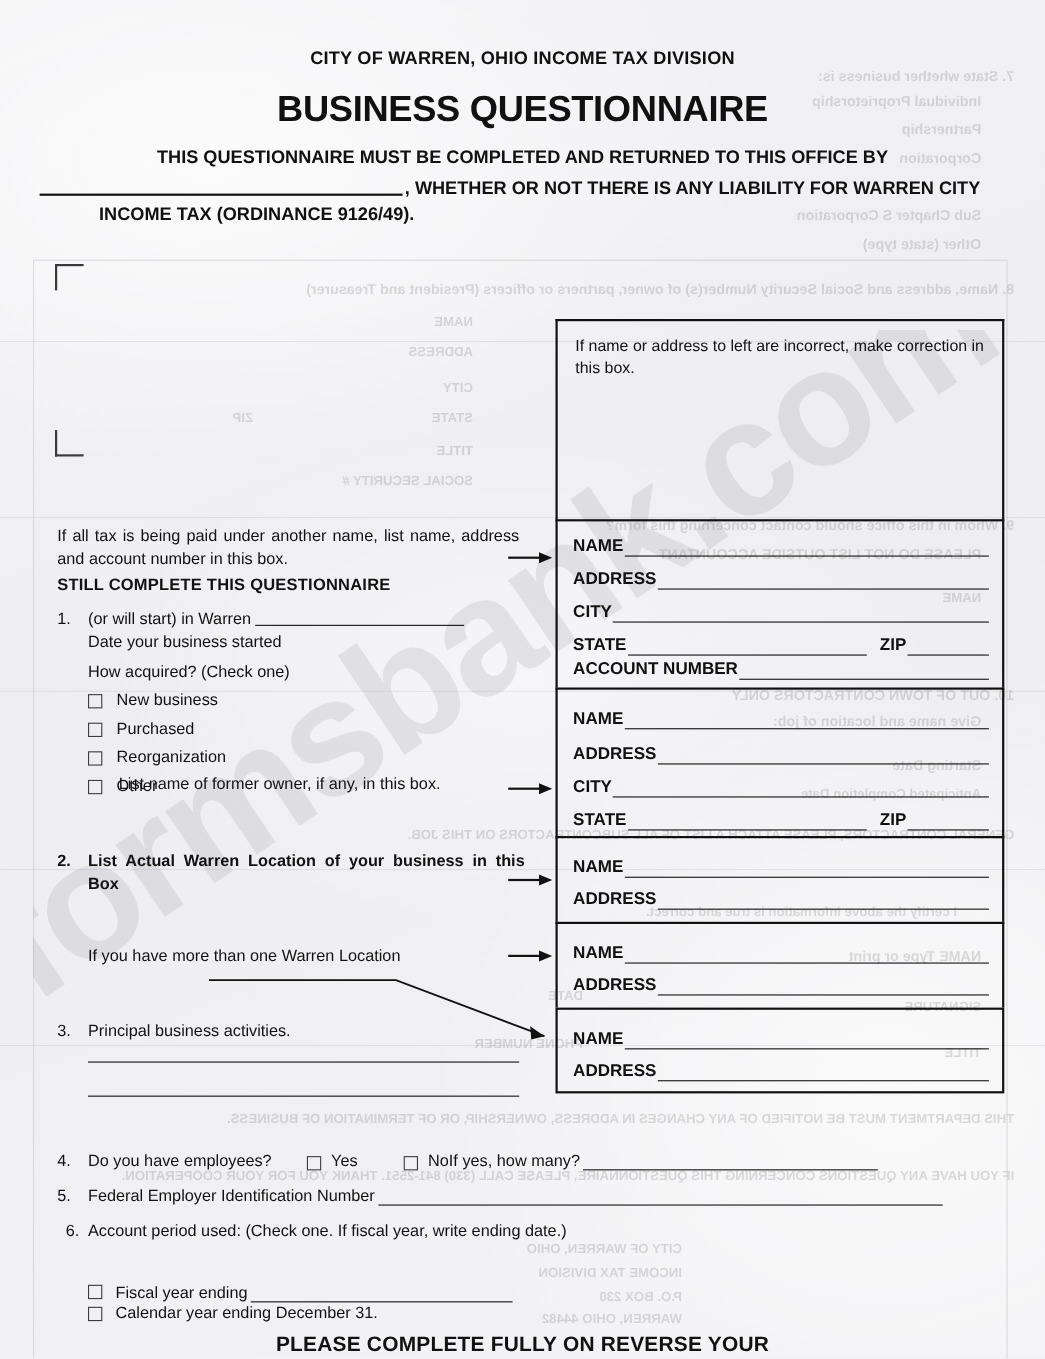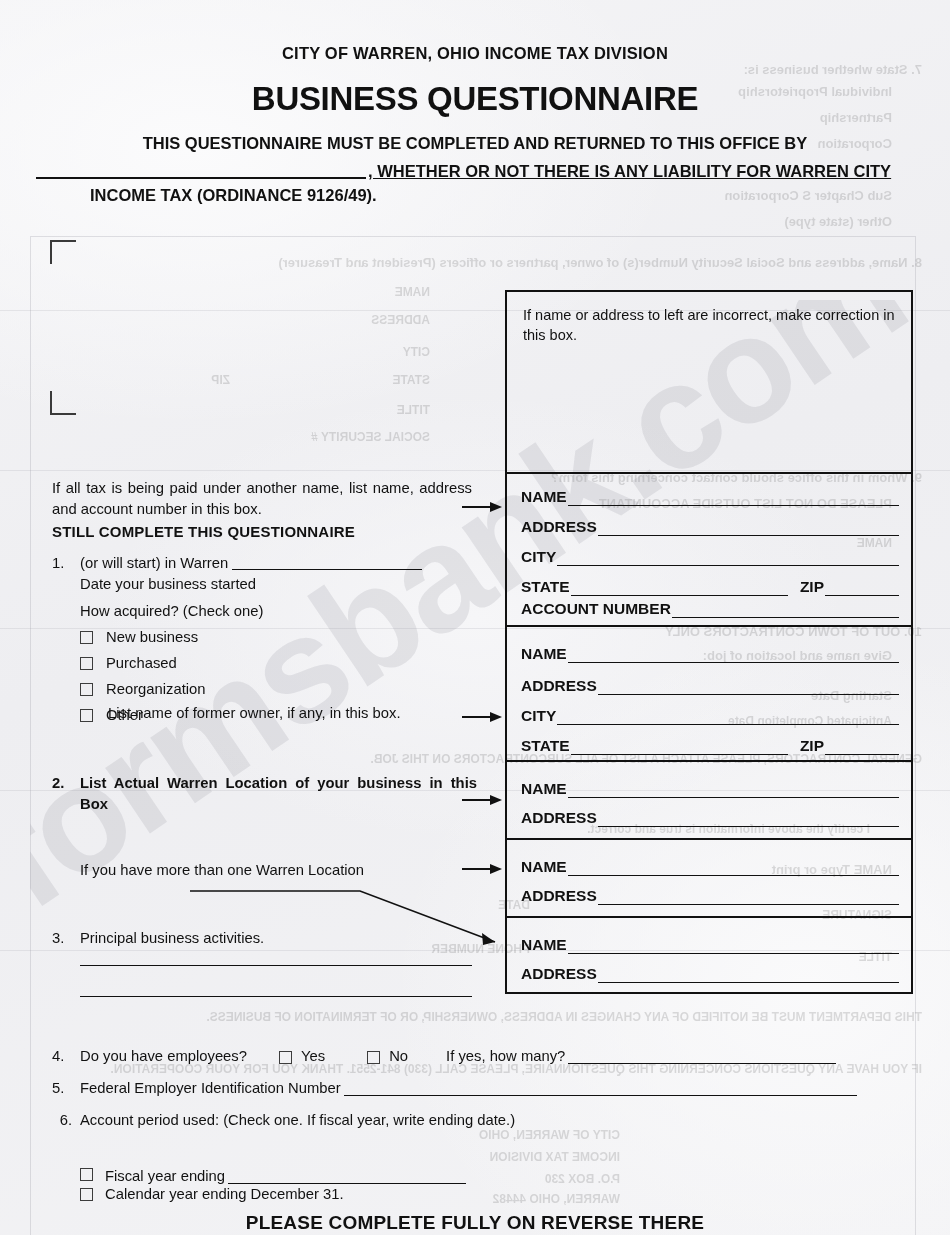--- a/index.html
+++ b/index.html
@@ -77,21 +77,20 @@
   }
   .hdr3{
     position:absolute;left:36px;right:36px;top:128px;
     text-align:center;
     font-size:16.5px;font-weight:700;line-height:30px;
   }
   .hdr4{
     position:absolute;left:36px;right:36px;top:156px;
     font-size:16.5px;font-weight:700;line-height:30px;
     white-space:nowrap;
-    text-decoration:underline;
   }
   .hdr4 .blank{
     display:inline-block;width:330px;border-bottom:2px solid #111;
     height:17px;vertical-align:-2px;margin-right:2px;
   }
   .hdr5{
     position:absolute;left:90px;top:186px;
     font-size:16.5px;font-weight:700;
   }
 
@@ -390,21 +389,21 @@
   <div class="wl" style="top:965px"></div>
   <div class="wl" style="top:996px"></div>
 
   <div class="q4">
     <span class="qnum">4.</span>
     <span>Do you have employees?</span>
     <span class="cb" style="margin-left:32px;margin-right:9px"></span>
     <span>Yes</span>
     <span class="cb" style="margin-left:42px;margin-right:9px"></span>
     <span>No</span>
-    <span style="margin-left:38px">If yes, how many?</span>
+    <span style="">If yes, how many?</span>
     <span class="rule"></span>
   </div>
 
   <div class="q5">
     <span class="qnum">5.</span>
     <span>Federal Employer Identification Number</span>
     <span class="rule"></span>
   </div>
 
   <div class="q6">
@@ -415,21 +414,21 @@
     <span class="cb" style="margin-right:12px"></span>
     <span>Calendar year ending December 31.</span>
   </div>
 
   <div class="fis">
     <span class="cb" style="margin-right:12px;margin-bottom:3px"></span>
     <span>Fiscal year ending</span>
     <span class="rule"></span>
   </div>
 
-  <div class="footer">PLEASE COMPLETE FULLY ON REVERSE THERE</div>
+  <div class="footer">PLEASE COMPLETE FULLY ON REVERSE YOUR</div>
 
   <div class="arrow" style="left:462px;top:502px;width:40px">
     <div class="shaft" style="width:28px"></div>
       <div class="head" style="left:28px"></div>
   </div>
   <div class="arrow" style="left:462px;top:712px;width:40px">
     <div class="shaft" style="width:28px"></div>
       <div class="head" style="left:28px"></div>
   </div>
   <div class="arrow" style="left:462px;top:795px;width:40px">

